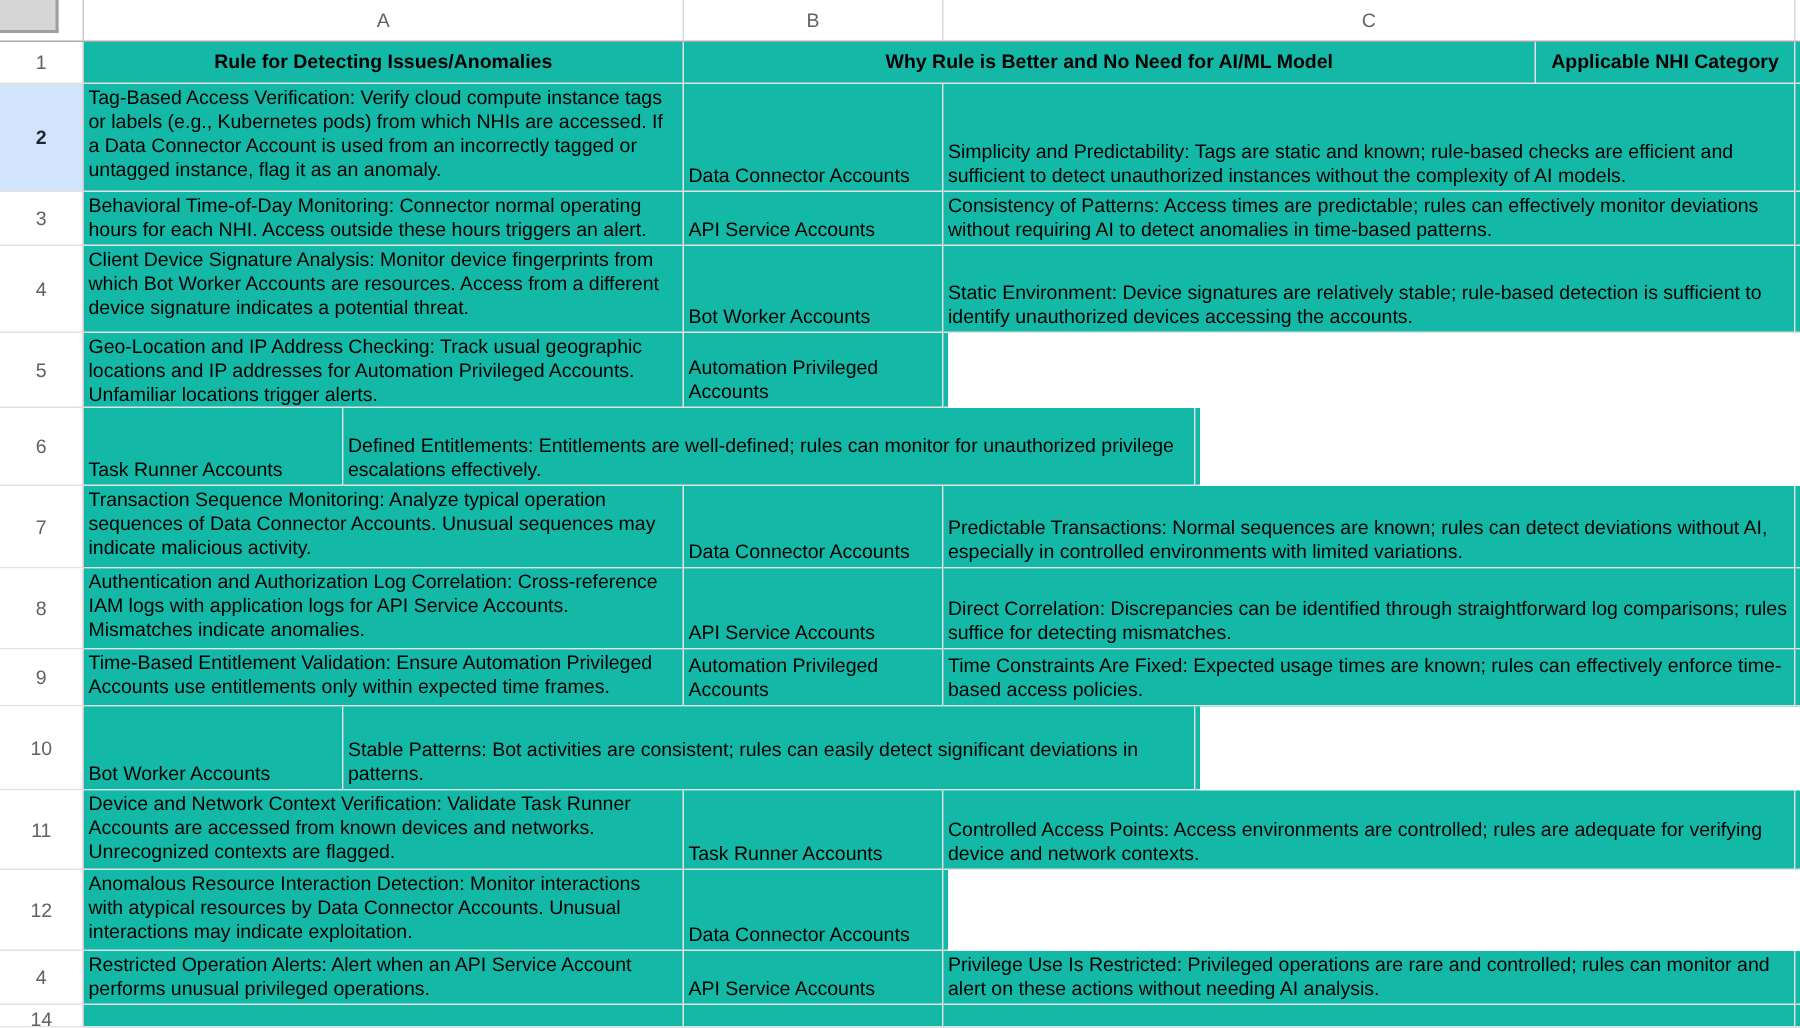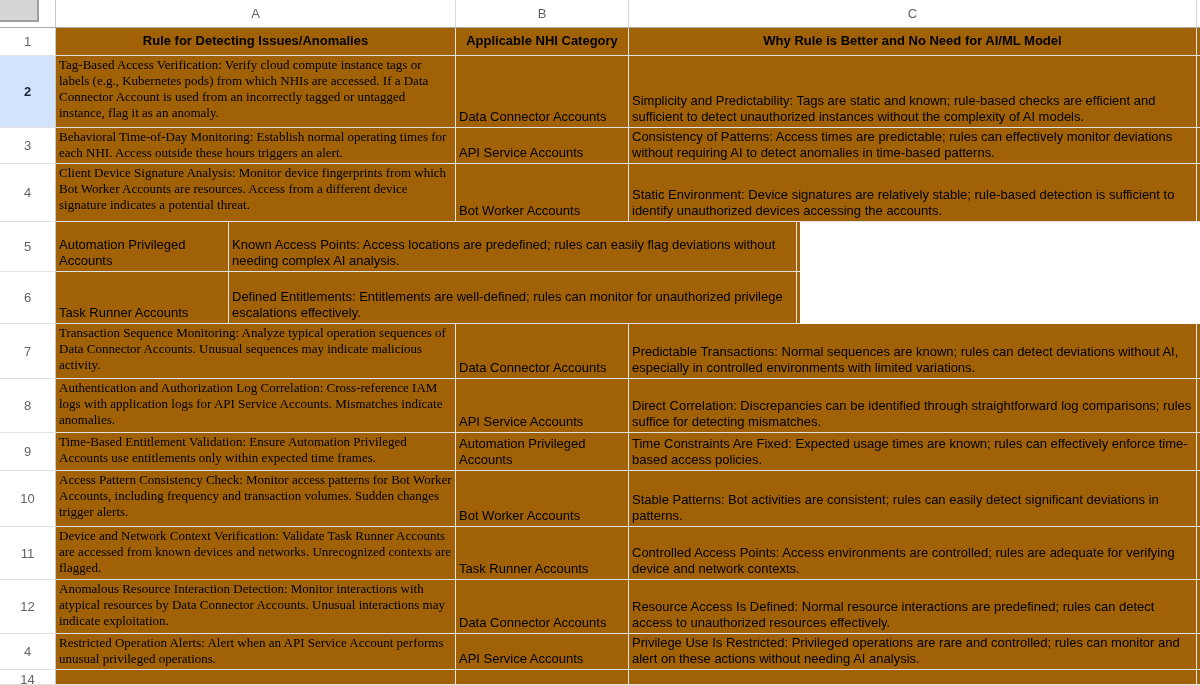--- a/index.html
+++ b/index.html
@@ -29,23 +29,23 @@
   .rownum {
     width:56px; flex:none; display:flex; align-items:center; justify-content:center;
     color:#5f6368; box-sizing:border-box;
     border-right:1px solid #c9c9c9; border-bottom:1px solid #e2e2e2; background:#fff;
   }
   .rownum.active { background:#d2e3fc; color:#1f2633; font-weight:bold; }
   .rownum.clipped { align-items:flex-start; padding-top:2px; }
   .cell {
     box-sizing:border-box; border-right:1px solid #e2e2e2; border-bottom:1px solid #e2e2e2;
     padding:1px 3px 2px 3px; line-height:16px; overflow:hidden; display:flex; flex:none;
-    background:#a16207; word-wrap:break-word;
+    background:#14b8a6; word-wrap:break-word;
   }
-  .cell.top    { align-items:flex-start;font-family:Liberation Serif, serif; }
+  .cell.top    { align-items:flex-start; }
   .cell.bottom { align-items:flex-end; }
   .cell.hd     { align-items:center; justify-content:center; text-align:center; font-weight:bold; }
   .cell.w-d    { border-right:none; padding:0; }
 </style>
 </head>
 <body>
 
 <div class="sheet">
 
   <div class="hdr-row">
@@ -54,53 +54,53 @@
     </div>
     <div class="colhead w-a">A</div>
     <div class="colhead w-b">B</div>
     <div class="colhead w-c">C</div>
     <div class="colhead w-d"></div>
   </div>
 
   <div class="row h28">
     <div class="rownum">1</div>
     <div class="cell hd w-a">Rule for Detecting Issues/Anomalies</div>
+    <div class="cell hd w-c">Why Rule is Better and No Need for AI/ML Model</div>
     <div class="cell hd w-b">Applicable NHI Category</div>
-    <div class="cell hd w-c">Why Rule is Better and No Need for AI/ML Model</div>
     <div class="cell w-d"></div>
   </div>
 
   <div class="row h72">
     <div class="rownum active">2</div>
     <div class="cell top w-a">Tag-Based Access Verification: Verify cloud compute instance tags or labels (e.g., Kubernetes pods) from which NHIs are accessed. If a Data Connector Account is used from an incorrectly tagged or untagged instance, flag it as an anomaly.</div>
     <div class="cell bottom w-b">Data Connector Accounts</div>
     <div class="cell bottom w-c">Simplicity and Predictability: Tags are static and known; rule-based checks are efficient and sufficient to detect unauthorized instances without the complexity of AI models.</div>
     <div class="cell w-d"></div>
   </div>
 
   <div class="row h36">
     <div class="rownum">3</div>
-    <div class="cell top w-a">Behavioral Time-of-Day Monitoring: Establish normal operating times for each NHI. Access outside these hours triggers an alert.</div>
+    <div class="cell top w-a">Behavioral Time-of-Day Monitoring: Connector normal operating hours for each NHI. Access outside these hours triggers an alert.</div>
     <div class="cell bottom w-b">API Service Accounts</div>
     <div class="cell bottom w-c">Consistency of Patterns: Access times are predictable; rules can effectively monitor deviations without requiring AI to detect anomalies in time-based patterns.</div>
     <div class="cell w-d"></div>
   </div>
 
   <div class="row h58">
     <div class="rownum">4</div>
     <div class="cell top w-a">Client Device Signature Analysis: Monitor device fingerprints from which Bot Worker Accounts are resources. Access from a different device signature indicates a potential threat.</div>
     <div class="cell bottom w-b">Bot Worker Accounts</div>
     <div class="cell bottom w-c">Static Environment: Device signatures are relatively stable; rule-based detection is sufficient to identify unauthorized devices accessing the accounts.</div>
     <div class="cell w-d"></div>
   </div>
 
   <div class="row h50">
     <div class="rownum">5</div>
+    <div class="cell top w-a">Geo-Location and IP Address Checking: Track usual geographic locations and IP addresses for Automation Privileged Accounts. Unfamiliar locations trigger alerts.</div>
     <div class="cell bottom w-b">Automation Privileged Accounts</div>
-    <div class="cell bottom w-c">Known Access Points: Access locations are predefined; rules can easily flag deviations without needing complex AI analysis.</div>
     <div class="cell w-d"></div>
   </div>
 
   <div class="row h52">
     <div class="rownum">6</div>
     <div class="cell bottom w-b">Task Runner Accounts</div>
     <div class="cell bottom w-c">Defined Entitlements: Entitlements are well-defined; rules can monitor for unauthorized privilege escalations effectively.</div>
     <div class="cell w-d"></div>
   </div>
 
@@ -123,39 +123,37 @@
   <div class="row h38">
     <div class="rownum">9</div>
     <div class="cell top w-a">Time-Based Entitlement Validation: Ensure Automation Privileged Accounts use entitlements only within expected time frames.</div>
     <div class="cell bottom w-b">Automation Privileged Accounts</div>
     <div class="cell bottom w-c">Time Constraints Are Fixed: Expected usage times are known; rules can effectively enforce time-based access policies.</div>
     <div class="cell w-d"></div>
   </div>
 
   <div class="row h56">
     <div class="rownum">10</div>
-    <div class="cell top w-a">Access Pattern Consistency Check: Monitor access patterns for Bot Worker Accounts, including frequency and transaction volumes. Sudden changes trigger alerts.</div>
     <div class="cell bottom w-b">Bot Worker Accounts</div>
     <div class="cell bottom w-c">Stable Patterns: Bot activities are consistent; rules can easily detect significant deviations in patterns.</div>
     <div class="cell w-d"></div>
   </div>
 
   <div class="row h53">
     <div class="rownum">11</div>
     <div class="cell top w-a">Device and Network Context Verification: Validate Task Runner Accounts are accessed from known devices and networks. Unrecognized contexts are flagged.</div>
     <div class="cell bottom w-b">Task Runner Accounts</div>
     <div class="cell bottom w-c">Controlled Access Points: Access environments are controlled; rules are adequate for verifying device and network contexts.</div>
     <div class="cell w-d"></div>
   </div>
 
   <div class="row h54">
     <div class="rownum">12</div>
     <div class="cell top w-a">Anomalous Resource Interaction Detection: Monitor interactions with atypical resources by Data Connector Accounts. Unusual interactions may indicate exploitation.</div>
     <div class="cell bottom w-b">Data Connector Accounts</div>
-    <div class="cell bottom w-c">Resource Access Is Defined: Normal resource interactions are predefined; rules can detect access to unauthorized resources effectively.</div>
     <div class="cell w-d"></div>
   </div>
 
   <div class="row h36">
     <div class="rownum">4</div>
     <div class="cell top w-a">Restricted Operation Alerts: Alert when an API Service Account performs unusual privileged operations.</div>
     <div class="cell bottom w-b">API Service Accounts</div>
     <div class="cell bottom w-c">Privilege Use Is Restricted: Privileged operations are rare and controlled; rules can monitor and alert on these actions without needing AI analysis.</div>
     <div class="cell w-d"></div>
   </div>

